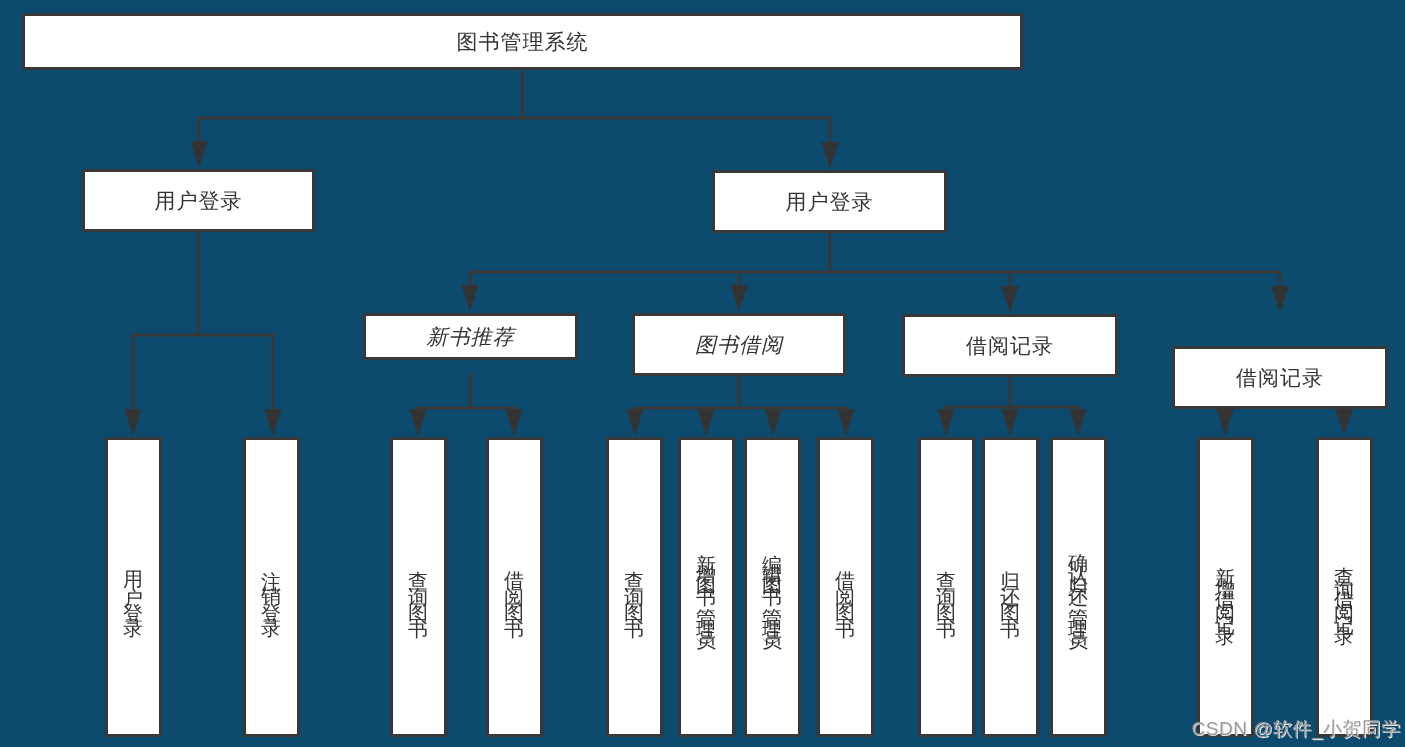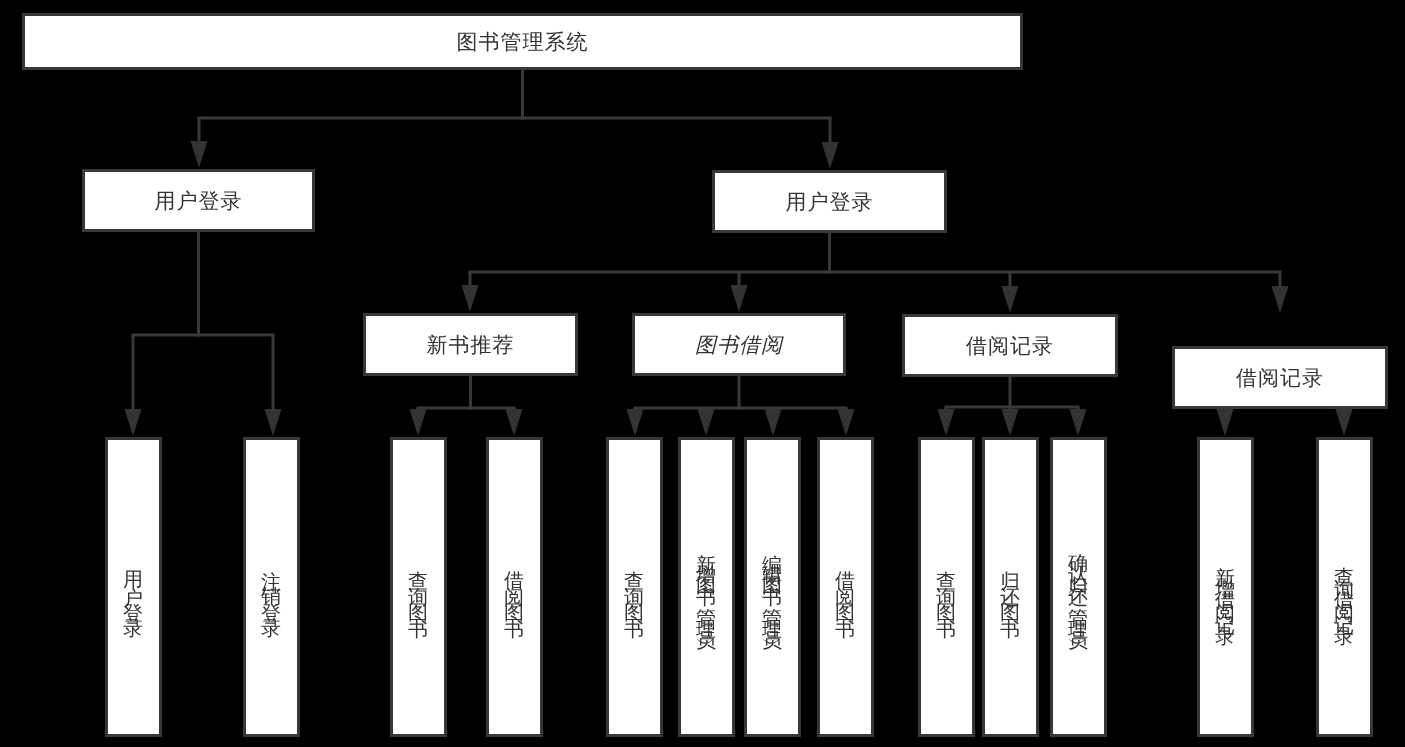--- a/index.html
+++ b/index.html
@@ -1,20 +1,20 @@
 <!DOCTYPE html>
 <html><head>
 <meta charset="utf-8">
 <style>
   html, body { margin: 0; padding: 0; background: #ffffff; }
   .stage {
     position: relative;
     width: 1405px;
     height: 747px;
-    background: #000000;
+    background: #0c4a6e;
     font-family: "Liberation Sans", "DejaVu Sans", sans-serif;
     overflow: hidden;
   }
   .connectors {
     position: absolute;
     left: 0; top: 0;
     width: 1405px; height: 747px;
   }
   .node {
     position: absolute;
@@ -44,21 +44,21 @@
     color: #9a9a9a;
     font-size: 19px;
     letter-spacing: 0.5px;
     z-index: 3;
     text-shadow: 1px 1px 0 #e4e4e4;
   }
   
   .n-root  { left: 22px;   top: 13px;  width: 1001px; height: 57px; }
   .n-login { left: 82px;   top: 169px; width: 233px;  height: 63px; }
   .n-mgmt  { left: 712px;  top: 170px; width: 235px;  height: 63px; }
-  .n-newb  { left: 363px;  top: 313px; width: 215px;  height: 63px; }
+  .n-newb  { left: 363px;  top: 313px; width: 215px;  height: 47px; font-style: italic; }
   .n-bborr { left: 632px;  top: 313px; width: 214px;  height: 63px; font-style: italic; }
   .n-cborr { left: 902px;  top: 314px; width: 216px;  height: 63px; }
   .n-brec  { left: 1172px; top: 314px; width: 216px;  height: 63px; margin-top: 32px; }
   .leaf { top: 437px; width: 57px; height: 300px; }
   .l-1  { left: 105px; }
   .l-2  { left: 243px; }
   .l-3  { left: 390px; }
   .l-4  { left: 486px; }
   .l-5  { left: 606px; }
   .l-6  { left: 678px; }
@@ -202,14 +202,15 @@
     <span>确认归还（管理员）</span>
   </div>
 
   <div class="node vnode mid leaf l-12">
     <span>新增借阅记录</span>
   </div>
   <div class="node vnode mid leaf l-13">
     <span>查询借阅记录</span>
   </div>
 
+  <div class="watermark">CSDN @软件_小贺同学</div>
 
 </div>
 
 </body></html>

